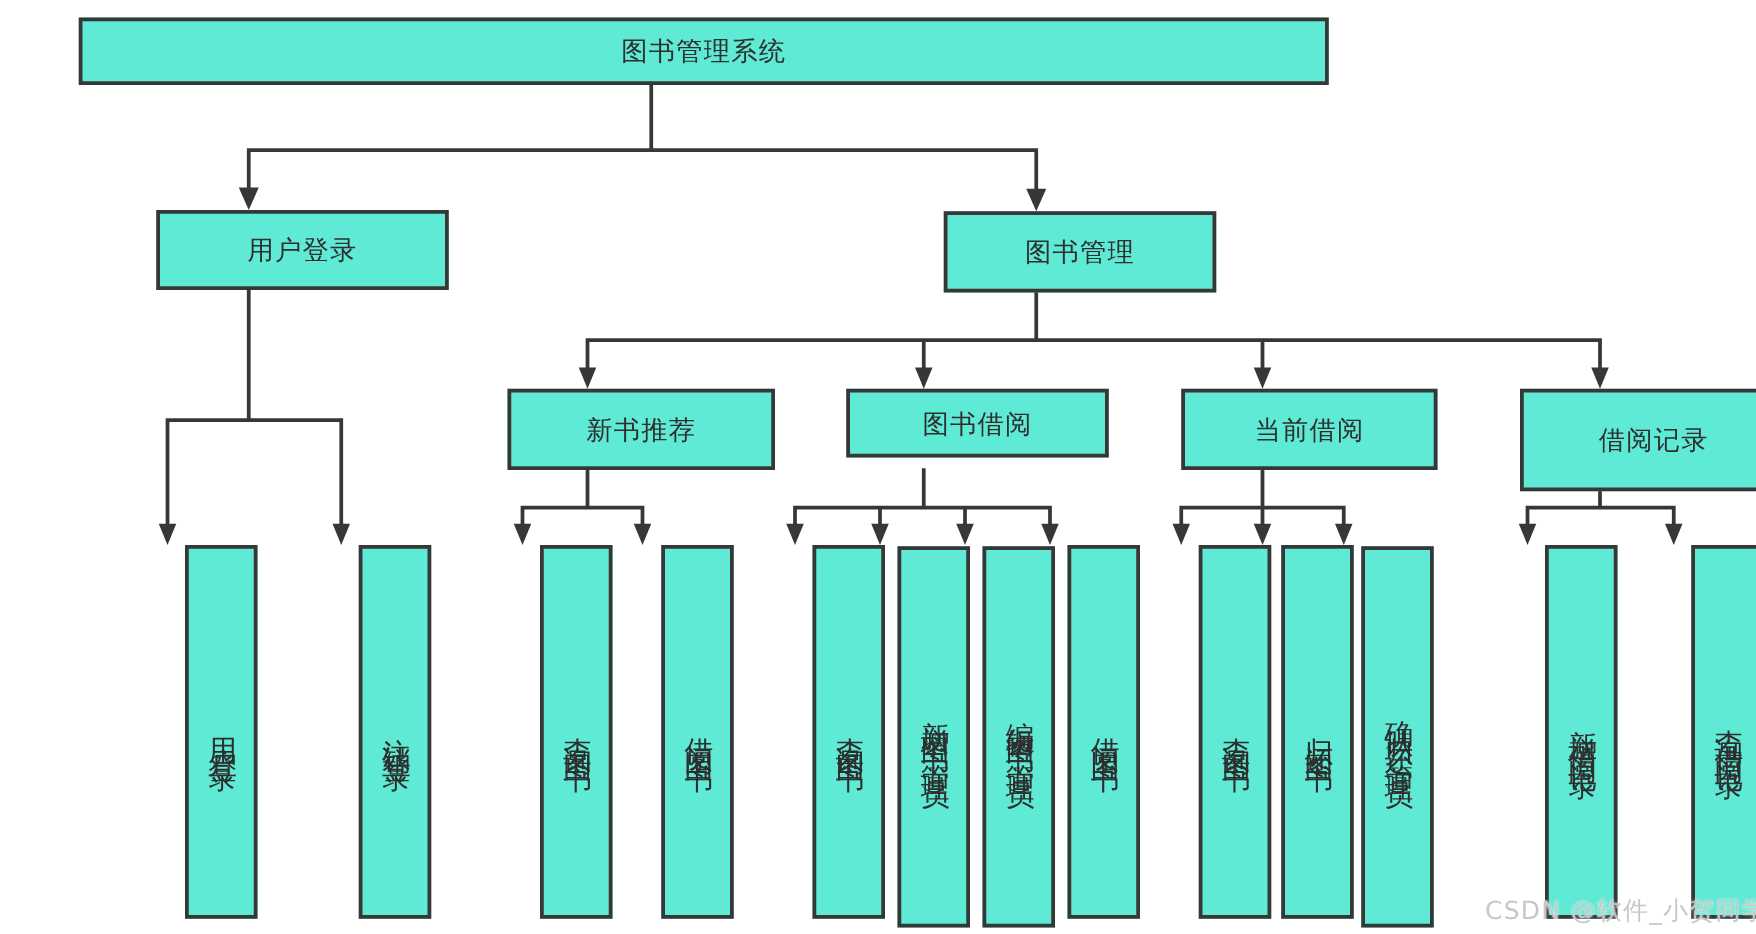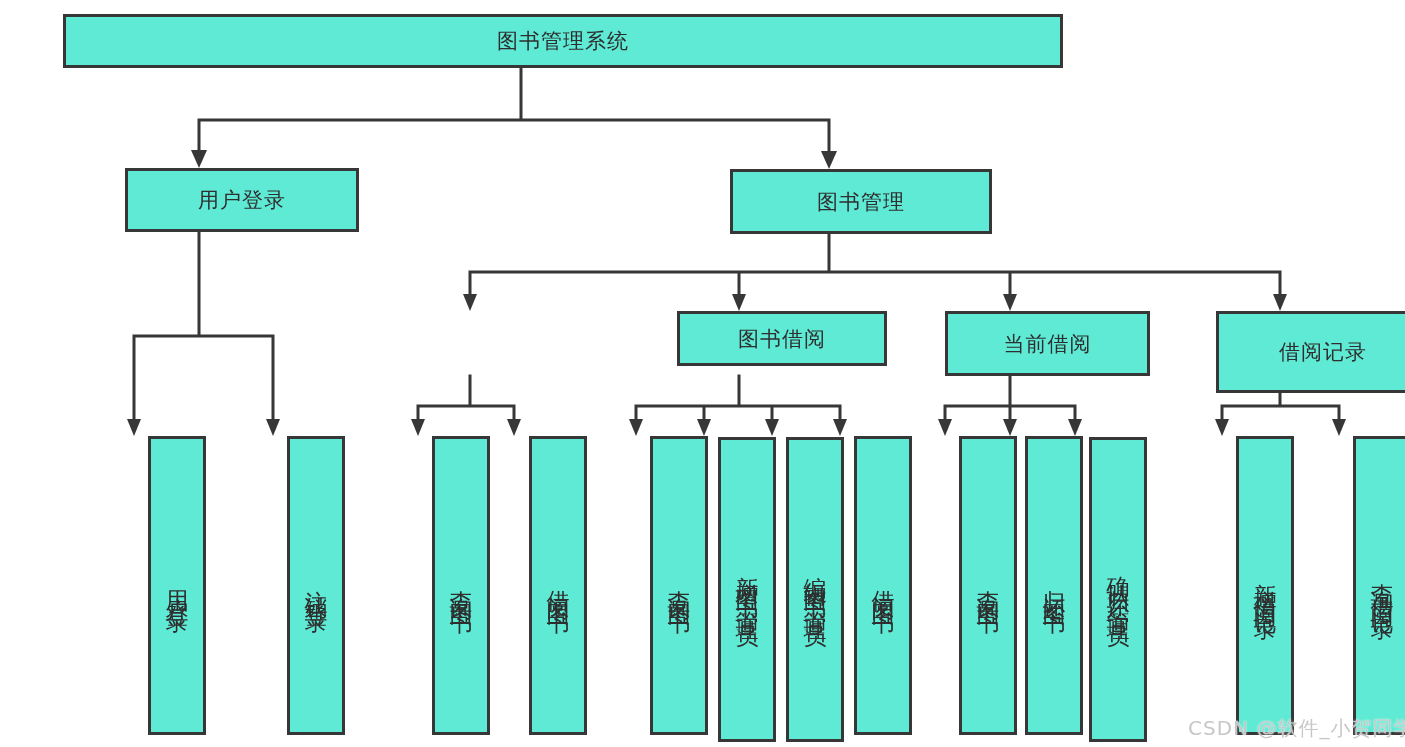--- a/index.html
+++ b/index.html
@@ -64,24 +64,27 @@
     </g>
   </svg>
 
   <div class="box" style="left:20px;top:14px;width:1000px;height:54px">
     <span class="hlabel">图书管理系统</span>
   </div>
 
   <div class="box" style="left:82px;top:168px;width:234px;height:64px">
     <span class="hlabel">用户登录</span>
   </div>
-  <div class="box" style="left:687px;top:169px;width:262px;height:65px">
+  <div class="box" style="left:712px;top:169px;width:218px;height:65px">
     <span class="hlabel">图书管理</span>
   </div>
 
+  <div class="box" style="left:363px;top:311px;width:214px;height:65px">
+    <span class="hlabel">新书推荐</span>
+  </div>
   <div class="box" style="left:634px;top:311px;width:210px;height:55px">
     <span class="hlabel">图书借阅</span>
   </div>
   <div class="box" style="left:902px;top:311px;width:205px;height:65px">
     <span class="hlabel">当前借阅</span>
   </div>
   <div class="box" style="left:1173px;top:311px;width:214px;height:82px">
     <span class="hlabel">借阅记录</span>
   </div>
 

